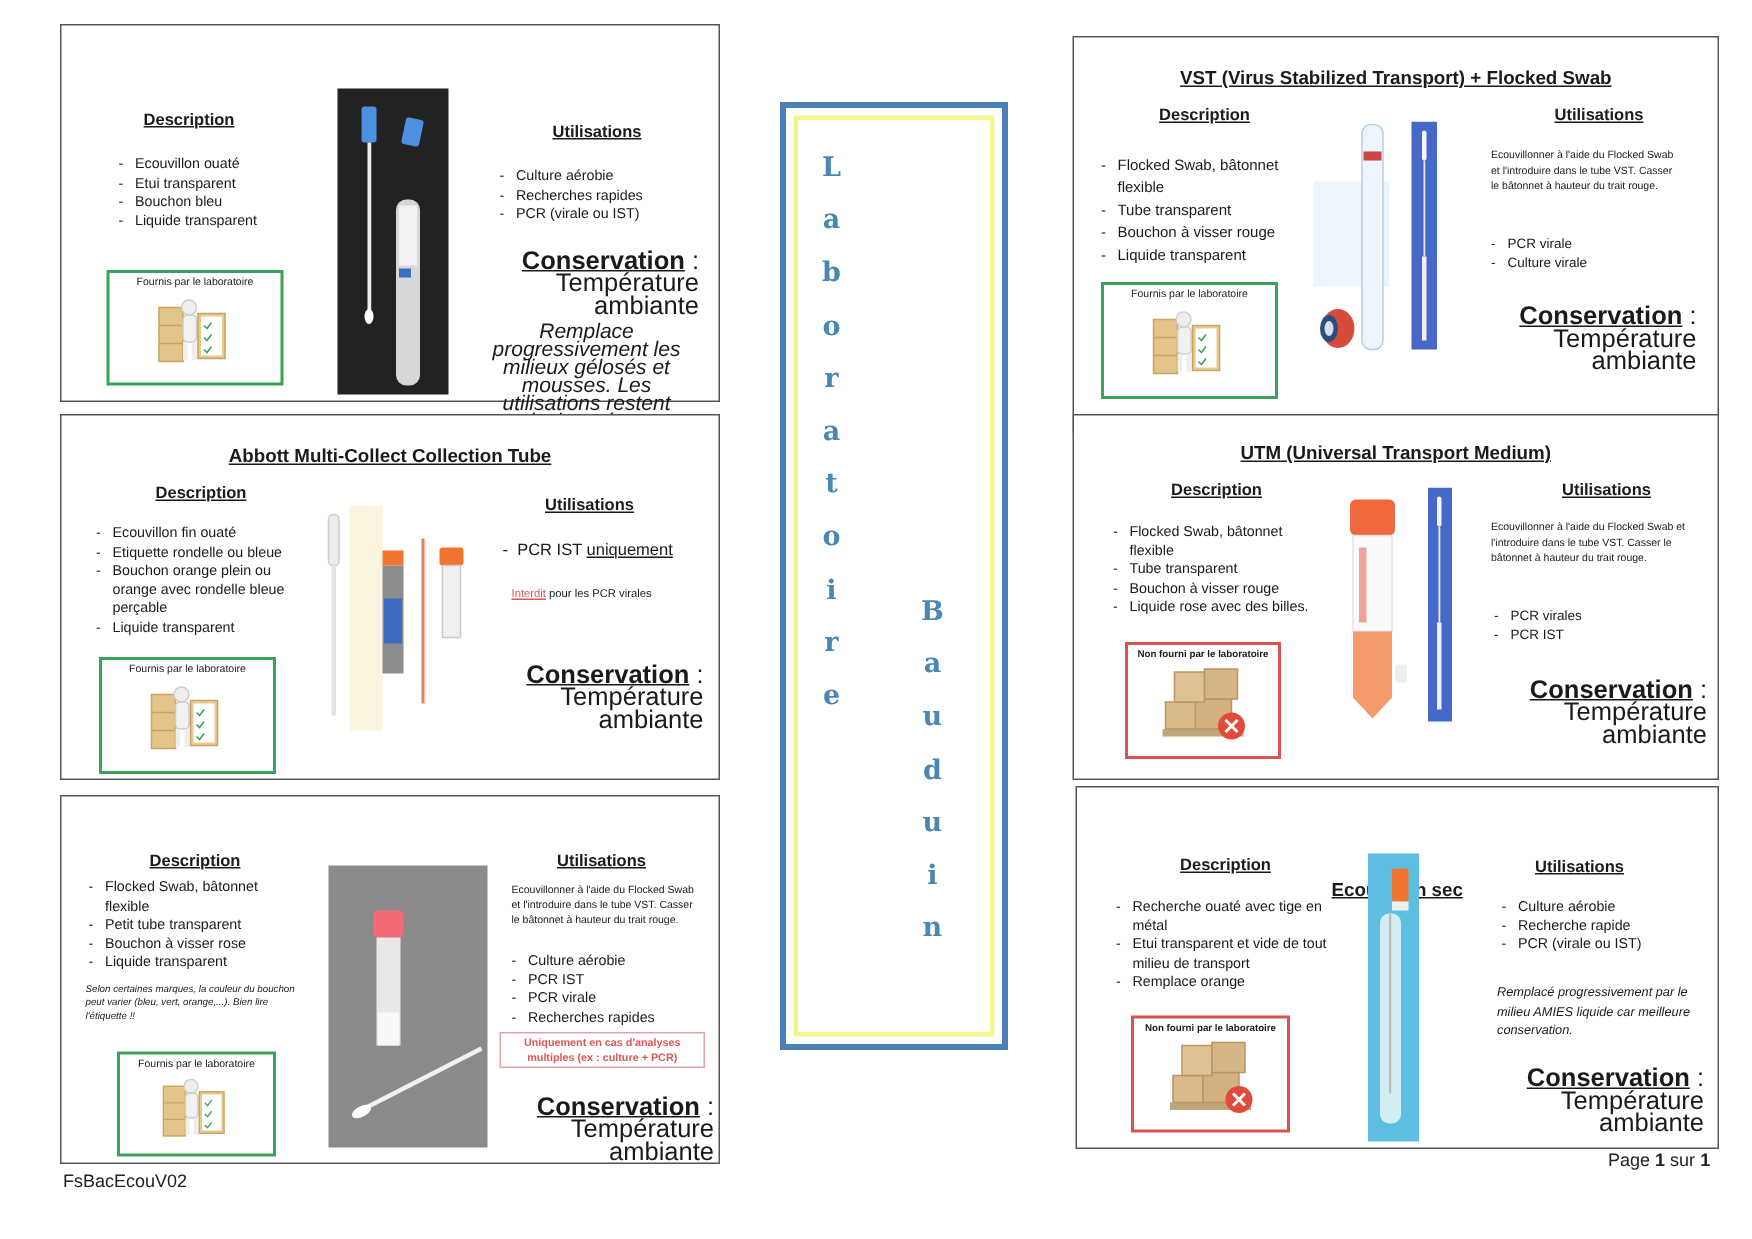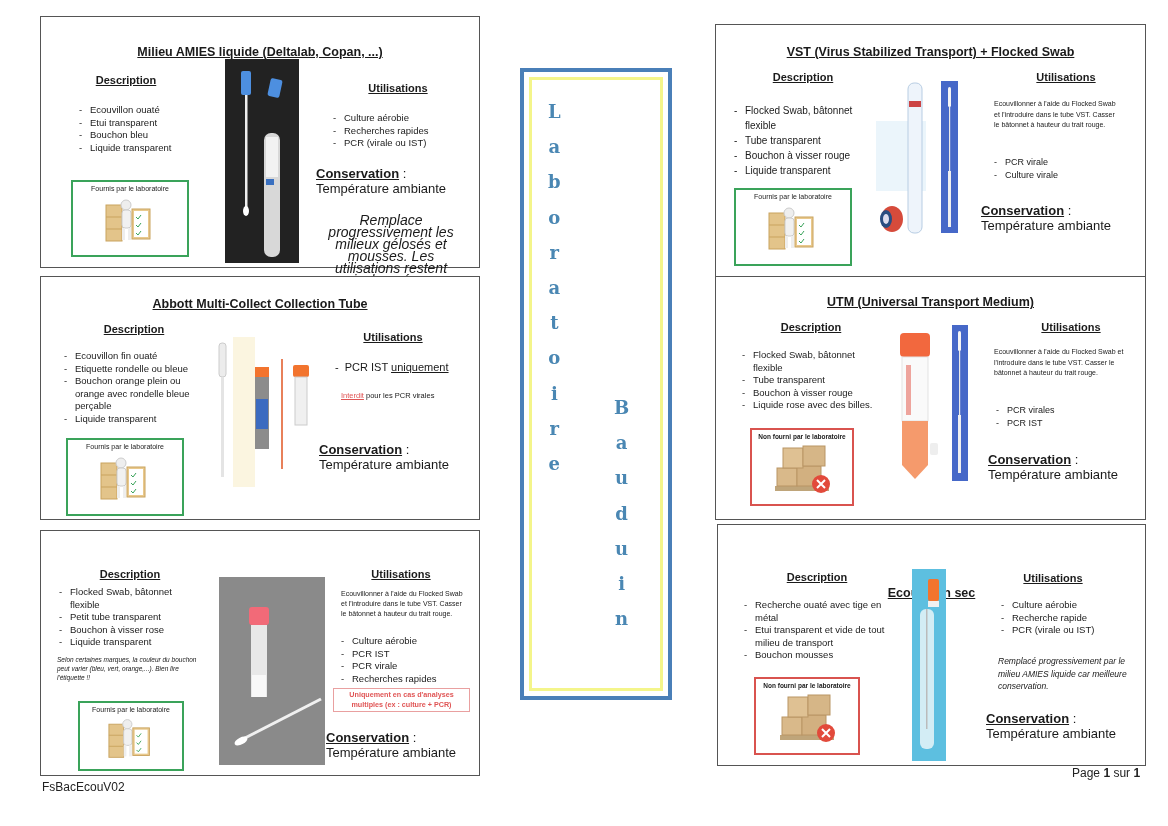--- a/index.html
+++ b/index.html
@@ -7,21 +7,21 @@
   body { position: relative; font-family: "Liberation Sans", sans-serif; color: #1a1a1a; }
 
   .panel { position: absolute; border: 1.5px solid #555; background: #fff; }
   .ptitle { position: absolute; left: 0; right: 0; text-align: center; font-weight: bold; font-size: 12.5px; text-decoration: underline; }
   .h { position: absolute; font-weight: bold; font-size: 11px; text-decoration: underline; text-align: center; }
   .list { position: absolute; list-style: none; font-size: 9.5px; line-height: 12.5px; }
   .list li { position: relative; padding-left: 11px; }
   .list li::before { content: "-"; position: absolute; left: 0; }
   .note { position: absolute; font-size: 7px; line-height: 10px; }
   .italic { font-style: italic; }
-  .cons { position: absolute; text-align: left; font-size: 13px; line-height: 15px; }
+  .cons { position: absolute; text-align: right; font-size: 17px; line-height: 15px; }
   .cons .lbl { font-weight: bold; text-decoration: underline; }
 
   .box { position: absolute; border: 2px solid; text-align: center; font-size: 7px; padding-top: 3px; }
   .box.green { border-color: #3aa35a; }
   .box.red { border-color: #d9534f; }
 
   .pic { position: absolute; }
 
   
   .banner { position: absolute; left: 520px; top: 68px; width: 152px; height: 632px; border: 4px solid #4a7fb8; padding: 5px; }
@@ -31,21 +31,20 @@
 
   .footer-left { position: absolute; left: 42px; top: 780px; font-size: 12px; color: #222; }
   .footer-right { position: absolute; left: 1072px; top: 766px; font-size: 12px; color: #222; }
   .footer-right b { font-weight: bold; }
   .red-text { color: #e05555; }
 </style>
 </head>
 <body>
 
 <div class="panel" style="left:40px;top:16px;width:440px;height:252px;">
-  <div class="ptitle" style="top:28px;">Milieu AMIES liquide (Deltalab, Copan, ...)</div>
   <div class="h" style="left:40px;top:57px;width:90px;">Description</div>
   <ul class="list" style="left:38px;top:87px;width:110px;">
     <li>Ecouvillon ouaté</li>
     <li>Etui transparent</li>
     <li>Bouchon bleu</li>
     <li>Liquide transparent</li>
   </ul>
   <div class="box green" style="left:30px;top:163px;width:118px;height:77px;">
     <div>Fournis par le laboratoire</div>
     <svg width="60" height="50" viewBox="0 0 60 50" style="margin-top:3px;">
@@ -301,21 +300,21 @@
     <div>Température ambiante</div>
   </div>
 </div>
 
 <div class="panel" style="left:717px;top:524px;width:429px;height:242px;">
   <div class="ptitle" style="top:20px;margin-top:41px;">Ecouvillon sec</div>
   <div class="h" style="left:54px;top:46px;width:90px;">Description</div>
   <ul class="list" style="left:26px;top:74px;width:150px;">
     <li>Recherche ouaté avec tige en métal</li>
     <li>Etui transparent et vide de tout milieu de transport</li>
-    <li>Bouchon mousses</li>
+    <li>Remplace orange</li>
   </ul>
   <div class="box red" style="left:36px;top:152px;width:106px;height:78px;">
     <div style="font-weight:bold;font-size:6.5px;">Non fourni par le laboratoire</div>
     <svg width="70" height="54" viewBox="0 0 70 54" style="margin-top:2px;">
       <rect x="8" y="44" width="54" height="5" fill="#bfa57a"></rect>
       <rect x="10" y="26" width="20" height="18" fill="#d9b98a" stroke="#b99564"></rect>
       <rect x="30" y="24" width="24" height="20" fill="#d2b080" stroke="#b99564"></rect>
       <rect x="16" y="6" width="20" height="20" fill="#dfc193" stroke="#b99564"></rect>
       <rect x="36" y="4" width="22" height="20" fill="#d6b687" stroke="#b99564"></rect>
       <circle cx="54" cy="42" r="9" fill="#e24a3b"></circle>

